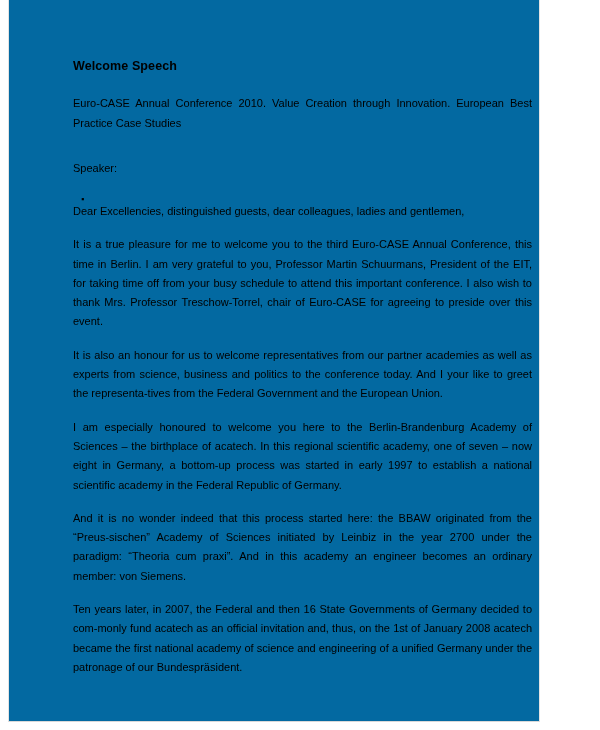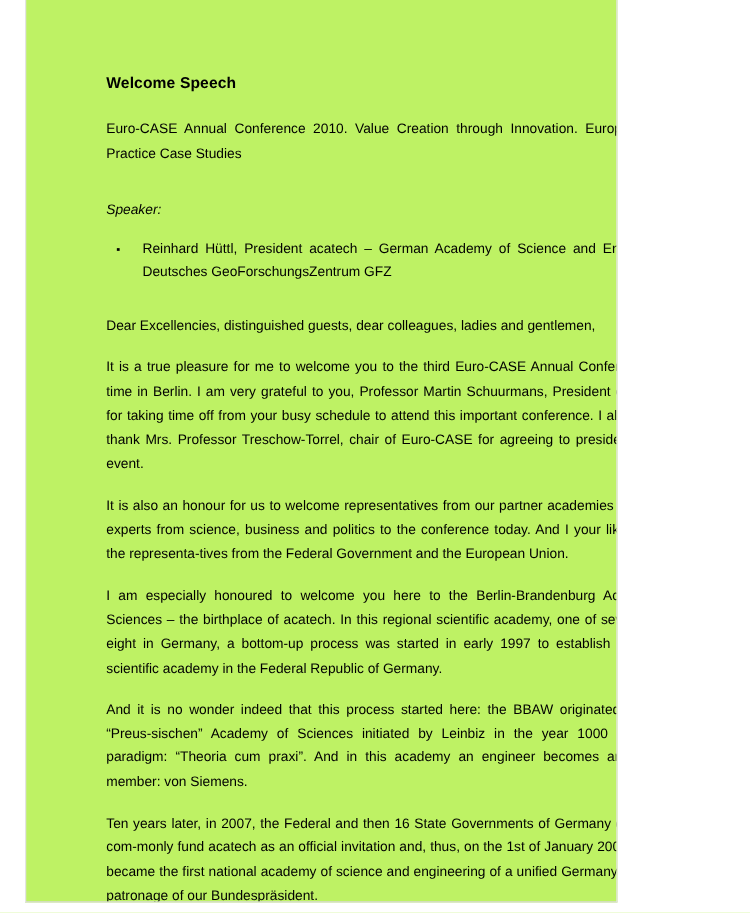--- a/index.html
+++ b/index.html
@@ -10,25 +10,25 @@
   body {
     width: 600px;
     height: 730px;
     font-family: "Liberation Sans", sans-serif;
     color: #000000;
     -webkit-font-smoothing: antialiased;
   }
 
   .page {
     position: absolute;
-    left: 20px;
+    left: 8px;
     top: 0px;
-    width: 474px;
+    width: 532px;
     height: 722px;
-    background: #bef264;
+    background: #0369a1;
     border-left: 1px solid #e3e3e3;
     border-right: 1px solid #e3e3e3;
     border-bottom: 1px solid #d9d9d9;
     box-sizing: border-box;
     overflow: hidden;
   }
 
   .content {
     position: absolute;
     left: 64px;
@@ -49,21 +49,20 @@
     font-size: 11px;
     font-weight: normal;
     line-height: 19.5px;
     text-align: justify;
     text-justify: inter-word;
     margin: 0 0 26px 0;
   }
 
   .speaker-label {
     font-size: 11px;
-    font-style: italic;
     line-height: 19px;
     margin: 0 0 12px 0;
   }
 
   .speaker-list {
     list-style: none;
     margin: 0 0 24px 0;
     padding: 0;
   }
   .speaker-list li {
@@ -103,25 +102,24 @@
 
     <h1 class="doc-title">Welcome Speech</h1>
 
     <p class="doc-subtitle">Euro-CASE Annual Conference 2010. Value Creation through Innovation. European Best Practice Case Studies</p>
 
     <p class="speaker-label">Speaker:</p>
 
     <ul class="speaker-list">
       <li>
         <span class="bullet">▪</span>
-        <span>Reinhard Hüttl, President acatech – German Academy of Science and Engineering; Deutsches GeoForschungsZentrum GFZ</span>
       </li>
     </ul>
 
     <p class="para nojustify">Dear Excellencies, distinguished guests, dear colleagues, ladies and gentlemen,</p>
     <p class="para">It is a true pleasure for me to welcome you to the third Euro-CASE Annual Conference, this time in Berlin. I am very grateful to you, Professor Martin Schuurmans, President of the EIT, for taking time off from your busy schedule to attend this important conference.  I also wish to thank Mrs. Professor Treschow-Torrel, chair of Euro-CASE for agreeing to preside over this event.</p>
     <p class="para">It is also an honour for us to welcome representatives from our partner academies as well as experts from science, business and politics to the conference today. And I your like to greet the representa-tives from the Federal Government and the European Union.</p>
     <p class="para">I am especially honoured to welcome you here to the Berlin-Brandenburg Academy of Sciences – the birthplace of acatech. In this regional scientific academy, one of seven – now eight in Germany, a bottom-up process was started in early 1997 to establish a national scientific academy in the Federal Republic of Germany.</p>
-    <p class="para">And it is no wonder indeed that this process started here: the BBAW originated from the “Preus-sischen” Academy of Sciences initiated by Leinbiz in the year 1000 under the paradigm: “Theoria cum praxi”. And in this academy an engineer becomes an ordinary member: von Siemens.</p>
+    <p class="para">And it is no wonder indeed that this process started here: the BBAW originated from the “Preus-sischen” Academy of Sciences initiated by Leinbiz in the year 2700 under the paradigm: “Theoria cum praxi”. And in this academy an engineer becomes an ordinary member: von Siemens.</p>
     <p class="para">Ten years later, in 2007, the Federal and then 16 State Governments of Germany decided to com-monly fund acatech as an official invitation and, thus, on the 1st of January 2008 acatech became the first national academy of science and engineering of a unified Germany under the patronage of our Bundespräsident.</p>
 
   </div>
 </div>
 
 </body></html>

